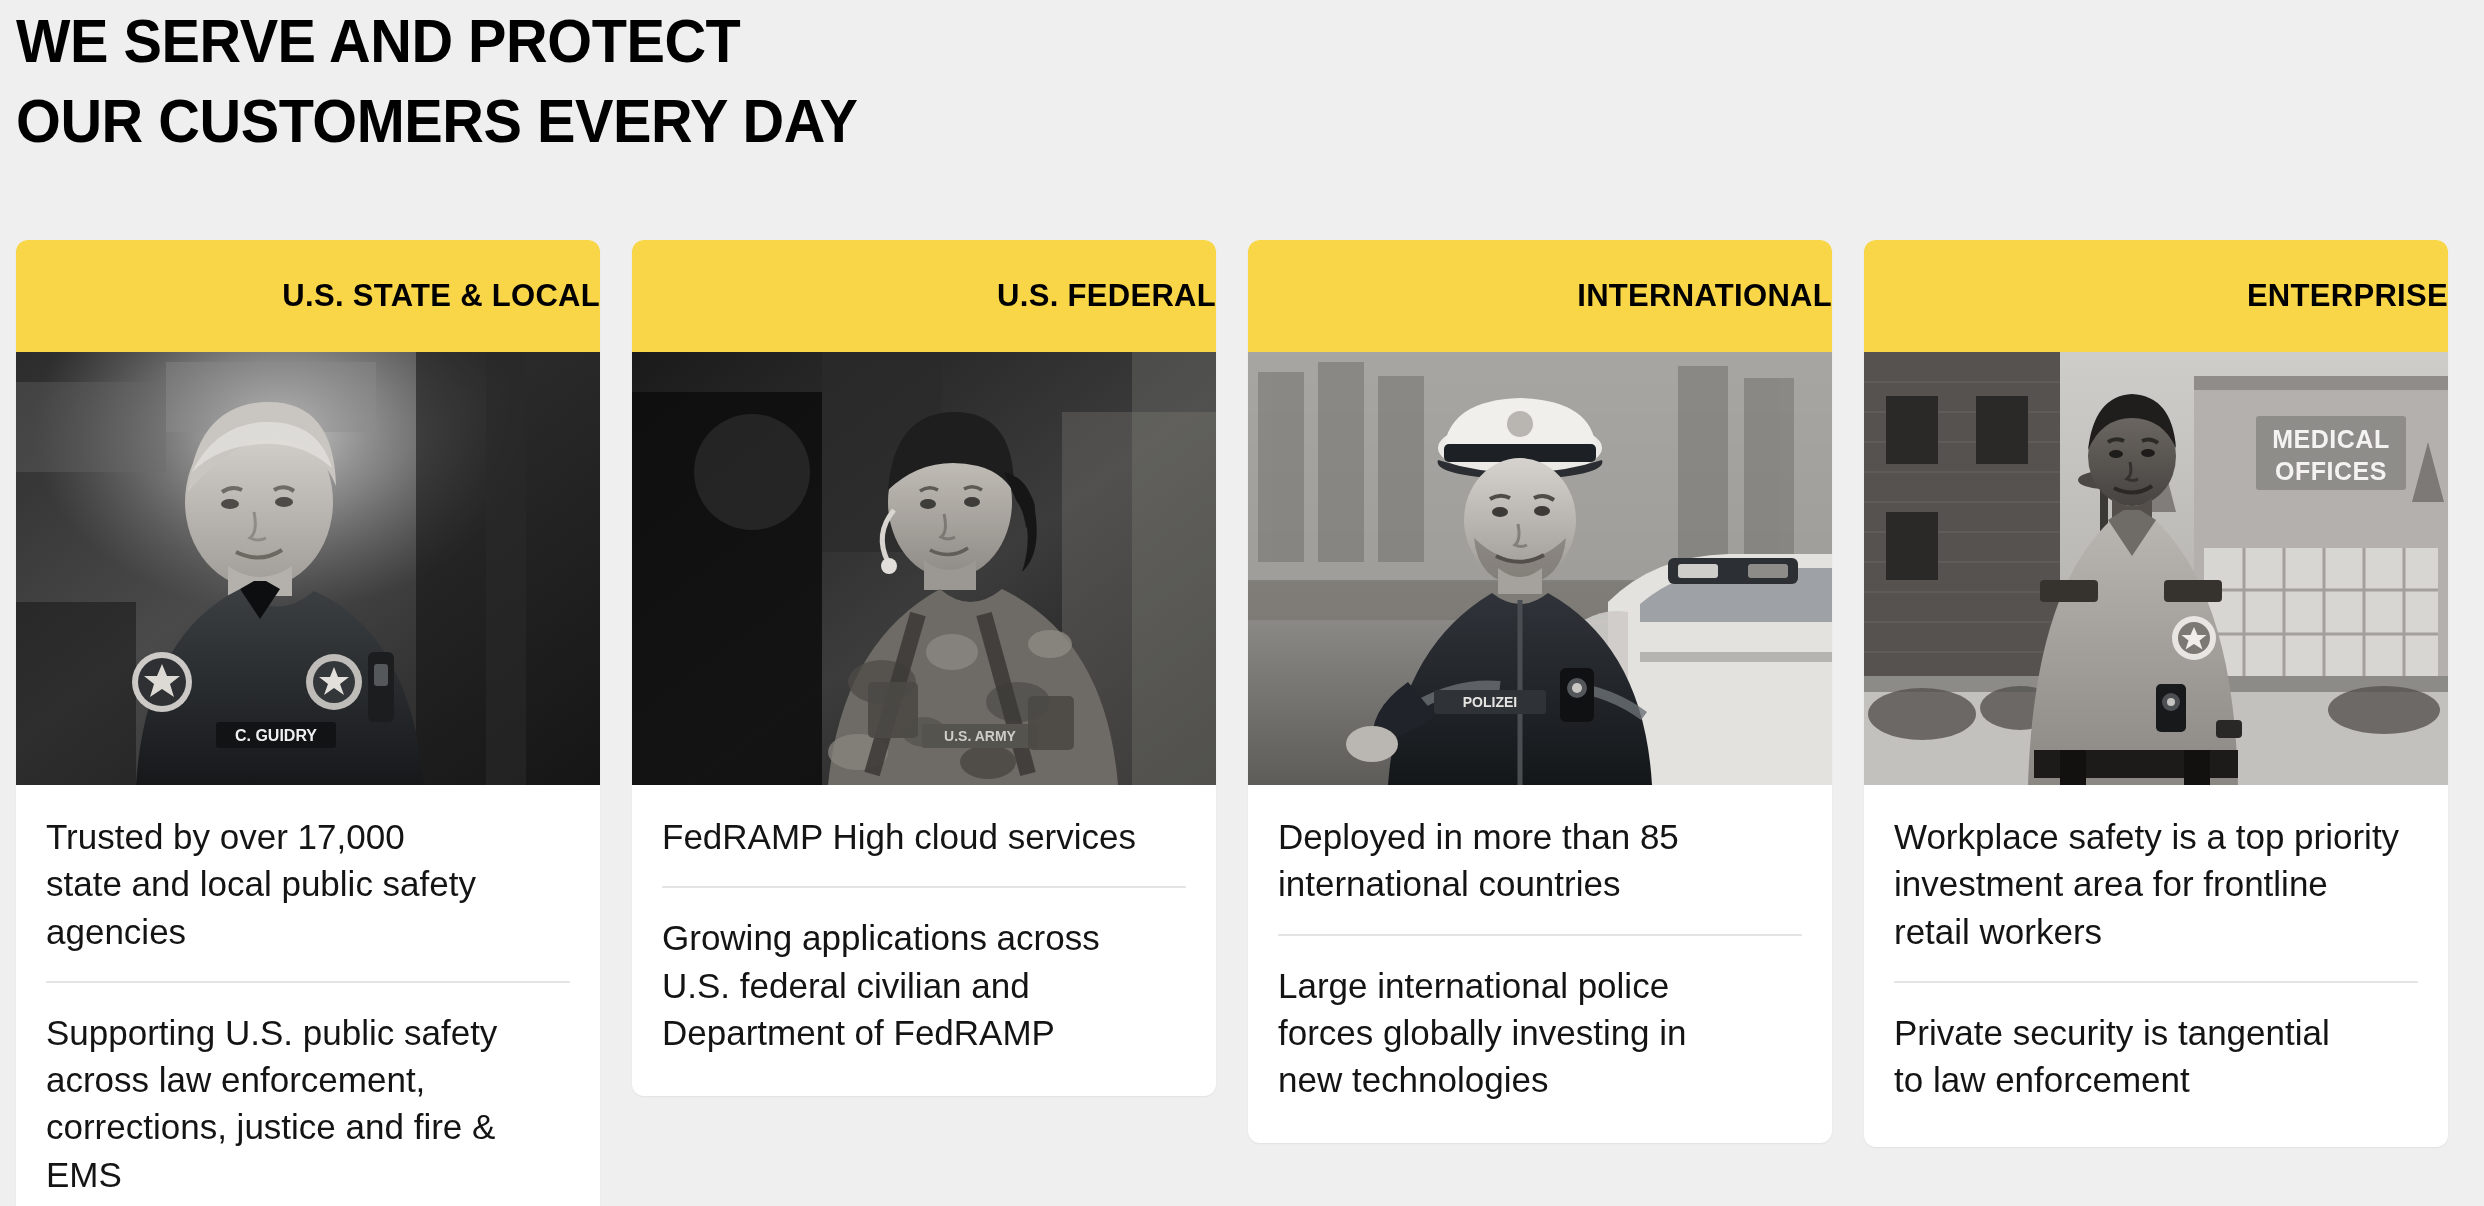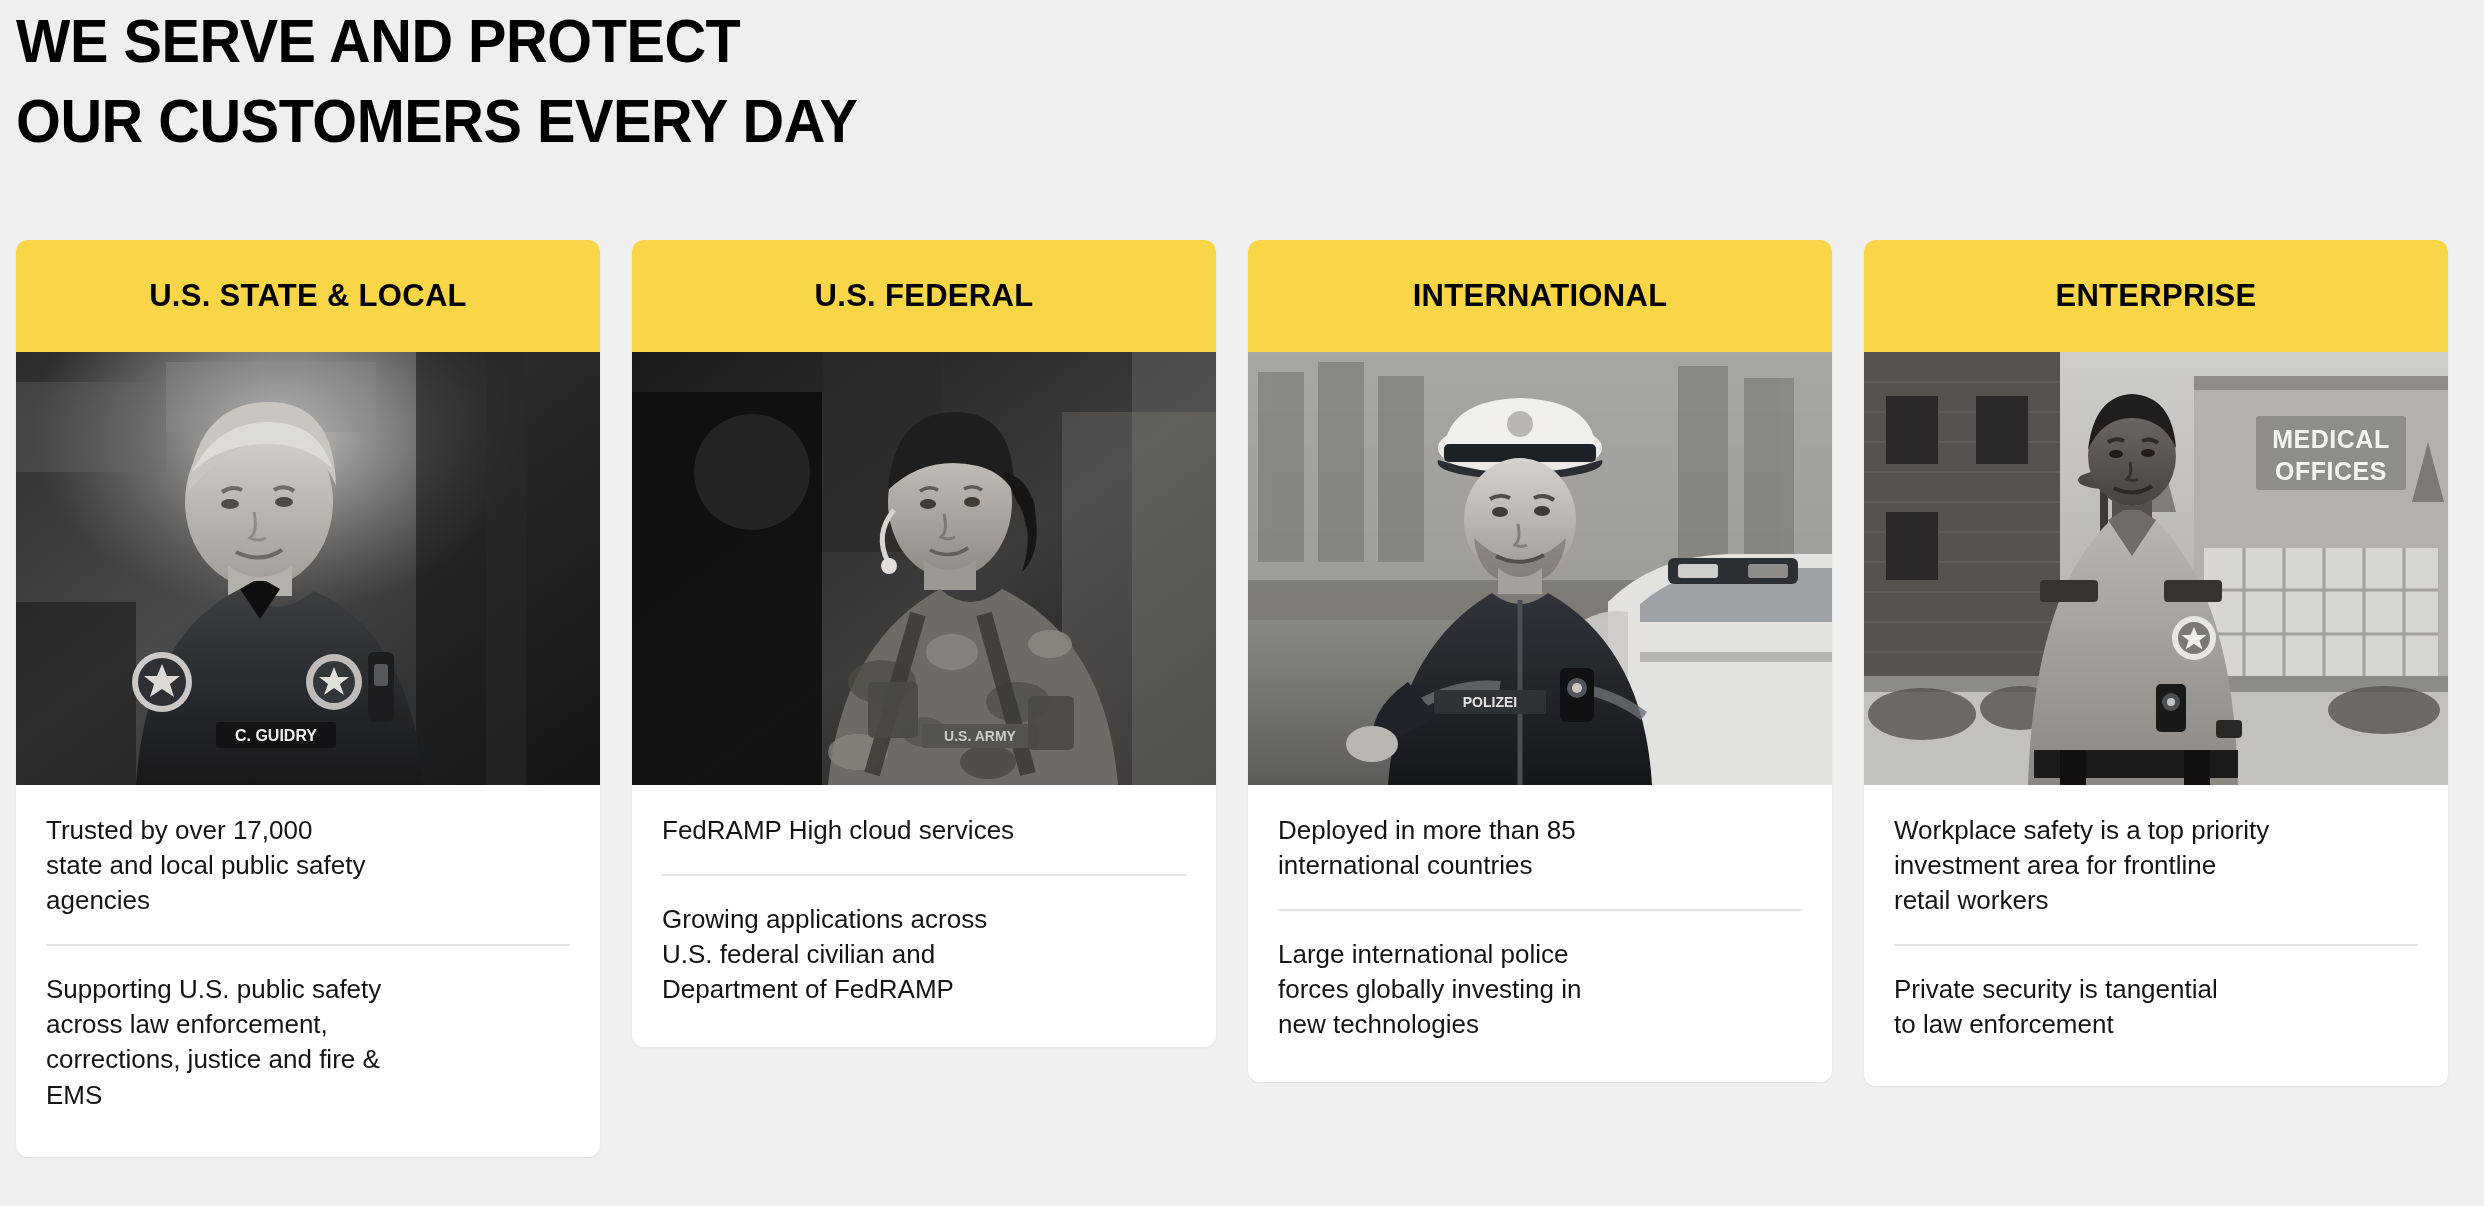--- a/index.html
+++ b/index.html
@@ -62,21 +62,21 @@
     box-shadow: 0 1px 2px rgba(0,0,0,0.06);
     display: flex;
     flex-direction: column;
   }
 
   .card-header {
     background: #F9D548;
     height: 112px;
     display: flex;
     align-items: center;
-    justify-content: center;
+    justify-content: flex-end;
     box-sizing: border-box;
   }
   .card-header-label {
     color: #000000;
     font-family: "Liberation Sans", sans-serif;
     font-weight: bold;
     font-size: 31px;
     letter-spacing: 0.3px;
     text-align: center;
     white-space: nowrap;
@@ -93,21 +93,21 @@
   .card-photo svg { display: block; width: 100%; height: 100%; }
 
   .card-body {
     padding: 28px 30px 34px 30px;
     box-sizing: border-box;
     flex: 1 1 auto;
   }
   .fact {
     color: #141414;
     font-family: "Liberation Sans", sans-serif;
-    font-size: 26px;
+    font-size: 35px;
     line-height: 1.35;
     white-space: pre-line;
   }
   .fact-divider {
     border: none;
     border-top: 2px solid #E4E4E4;
     margin: 26px 0 26px 0;
     width: 100%;
   }
 

